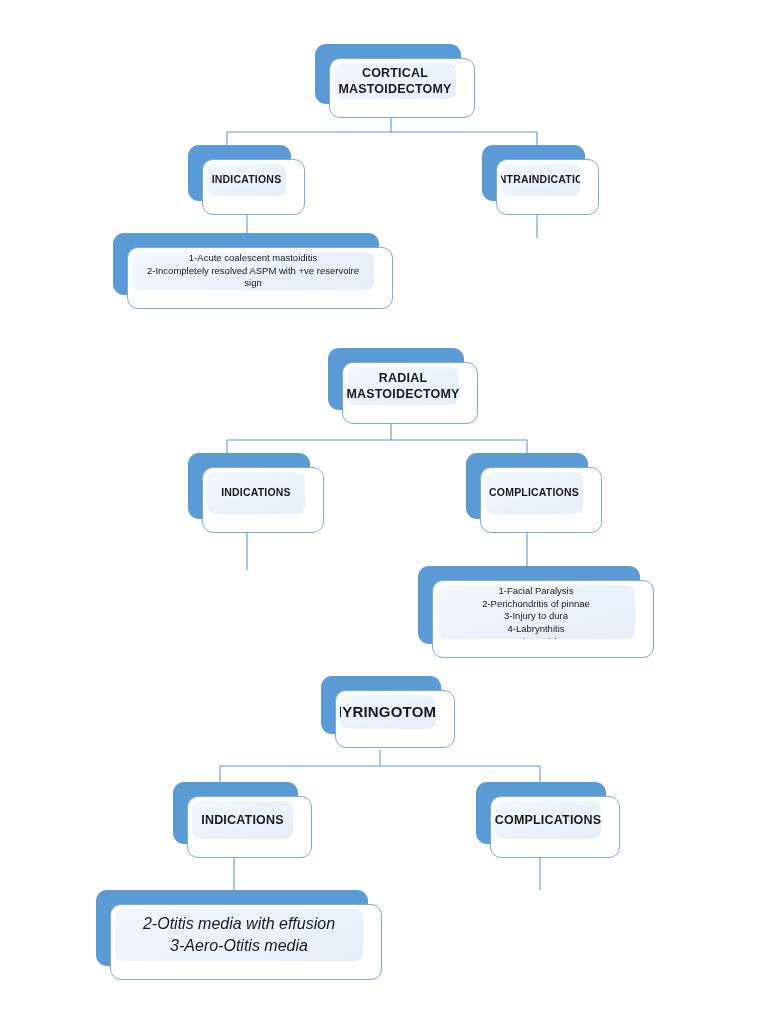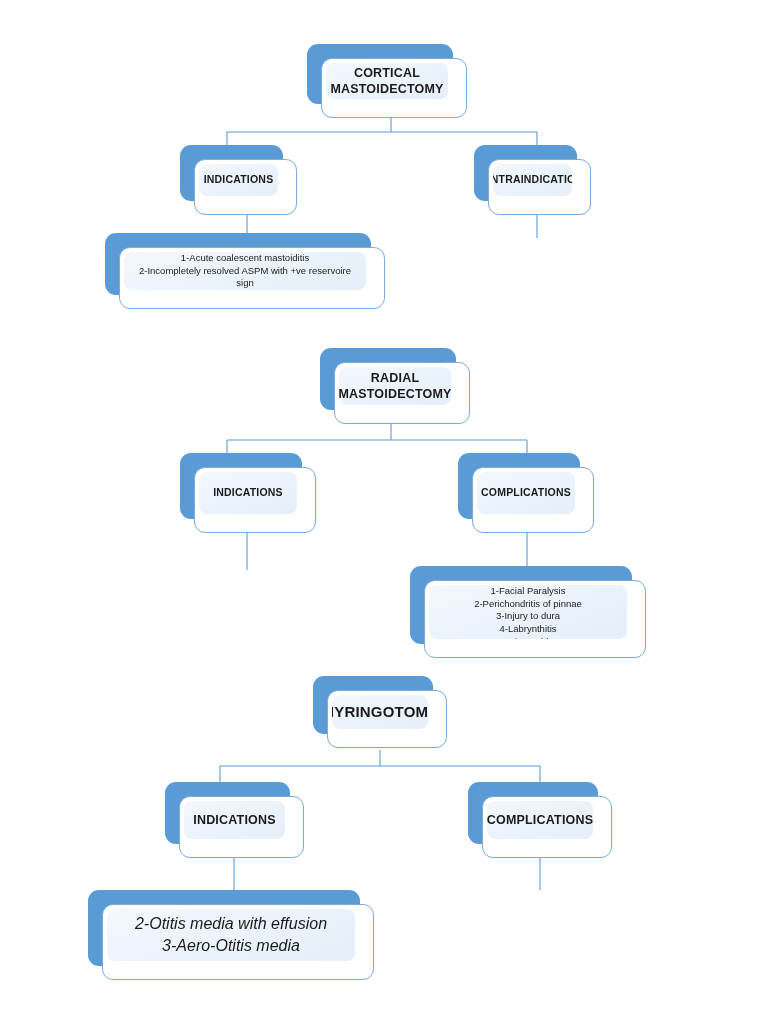--- a/index.html
+++ b/index.html
@@ -31,20 +31,21 @@
     left: 0; top: 0;
     width: 768px;
     height: 1024px;
     pointer-events: none;
   }
 
   
   .node {
     position: absolute;
     box-sizing: border-box;
+    margin-left: 8px;
   }
   
   .node .plate {
     position: absolute;
     left: 0;
     top: 0;
     width: 100%;
     height: 100%;
     background: #5B9BD5;
     border-radius: 11px;

